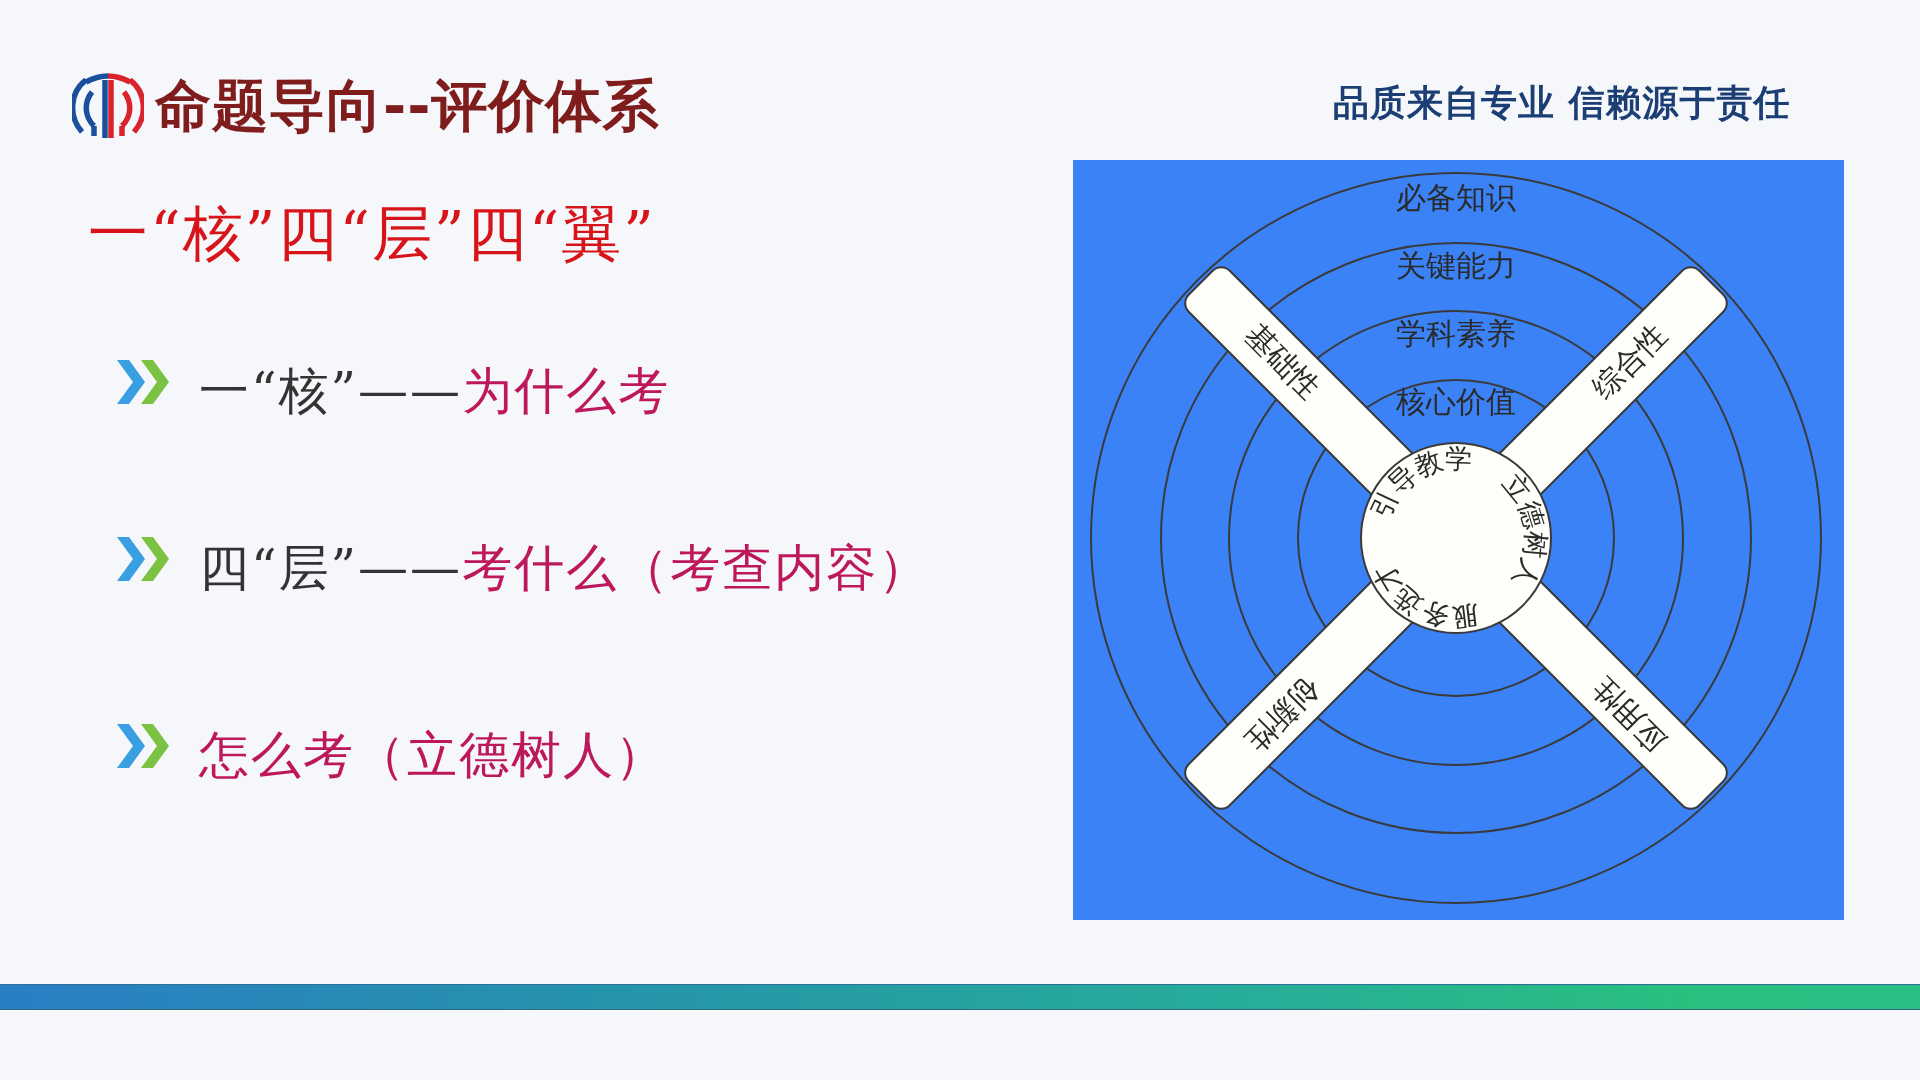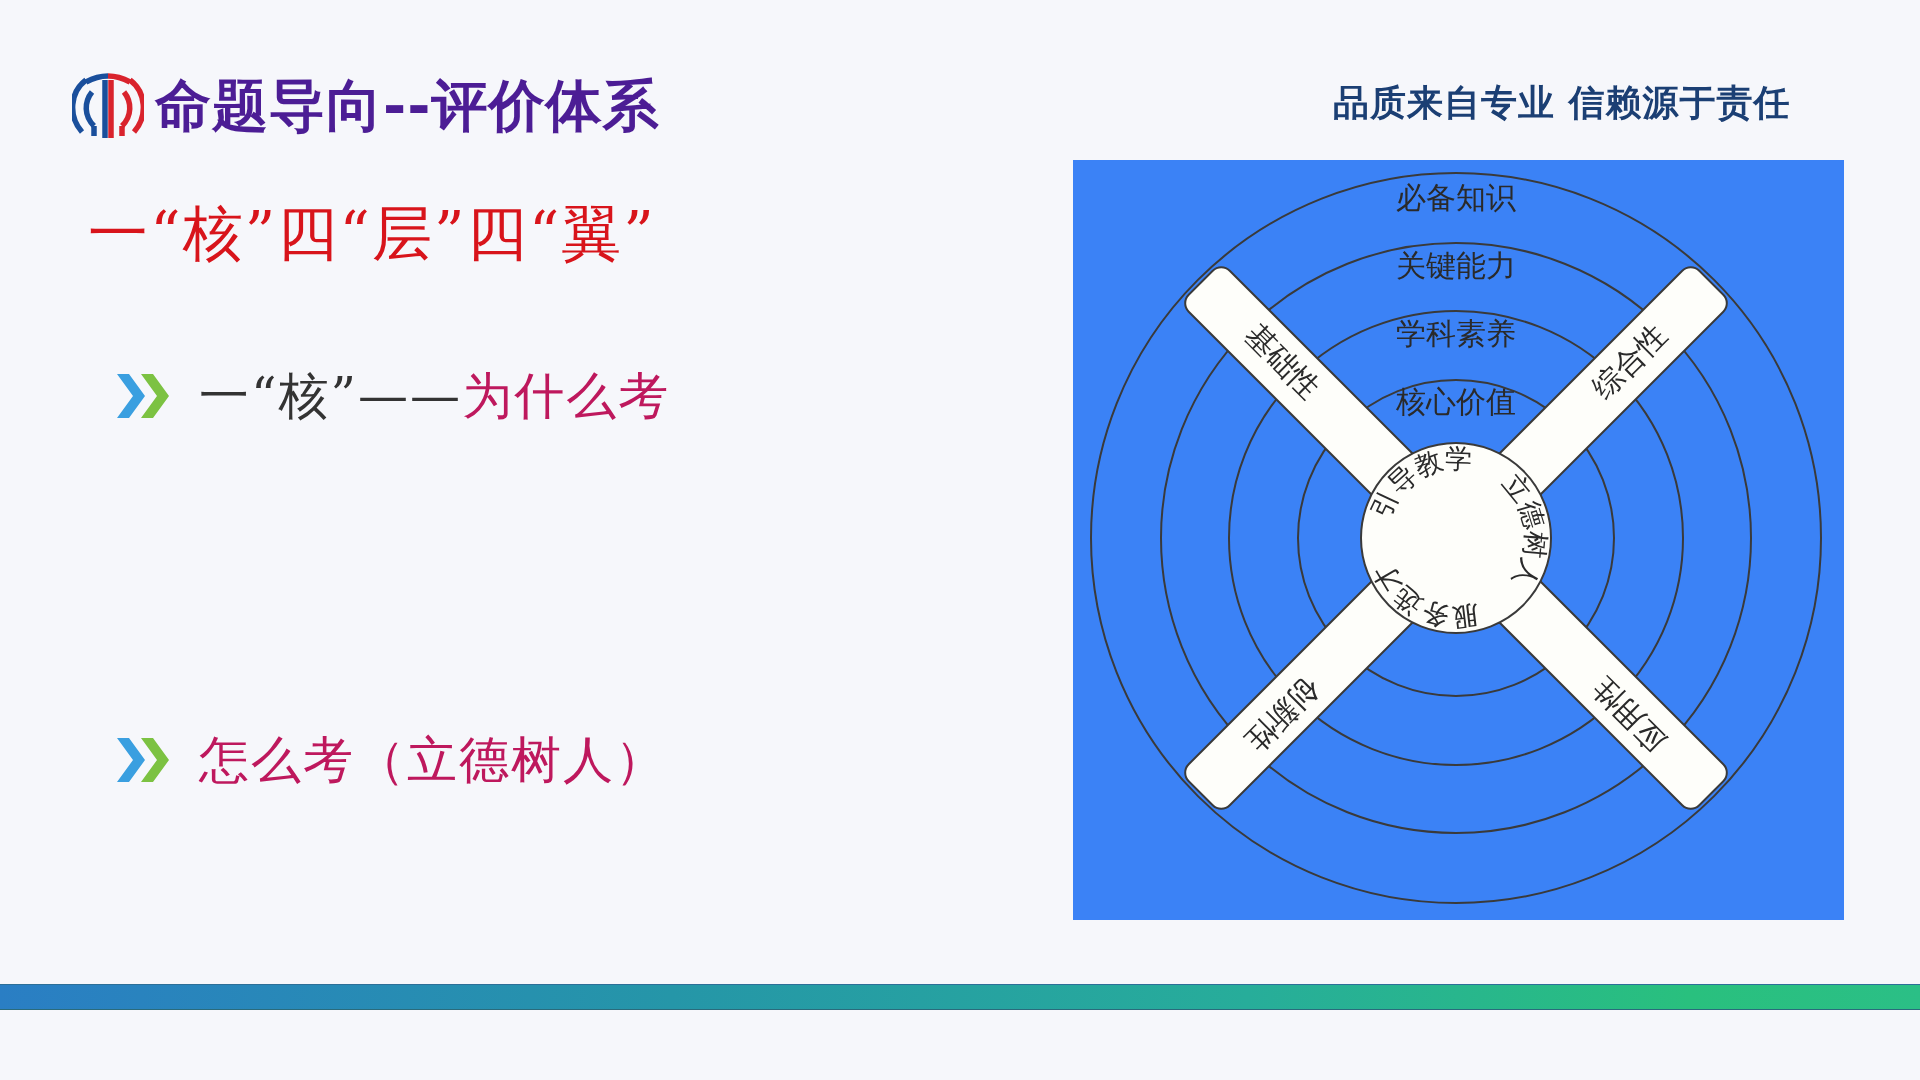--- a/index.html
+++ b/index.html
@@ -23,21 +23,21 @@
       top: 70px;
       width: 72px;
       height: 72px;
     }
     .title {
       position: absolute;
       left: 155px;
       top: 68px;
       font-size: 56px;
       font-weight: bold;
-      color: #4c1d95;
+      color: #7f1d1d;
       letter-spacing: 1px;
       line-height: 76px;
       white-space: nowrap;
     }
     .slogan {
       position: absolute;
       left: 1333px;
       top: 78px;
       font-size: 36px;
       color: #1b3f74;
@@ -55,21 +55,21 @@
       color: #d8141b;
       line-height: 76px;
       white-space: nowrap;
       letter-spacing: 2px;
     }
     .bullet {
       position: absolute;
       left: 115px;
       height: 76px;
       display: flex;
-      align-items: center;
+      align-items: flex-start;
       white-space: nowrap;
     }
     .bullet .chev {
       width: 60px;
       height: 48px;
       margin-right: 24px;
       flex: 0 0 auto;
     }
     .bullet .lead {
       font-family: "DejaVu Serif", "Liberation Serif", serif;
@@ -164,20 +164,28 @@
 
   <div class="bullet b1">
     <svg class="chev" viewBox="0 0 60 48">
       <polygon points="2,2 14,2 30,24 14,46 2,46 18,24" fill="#3a9fe0"></polygon>
       <polygon points="26,2 38,2 54,24 38,46 26,46 42,24" fill="#7cc242"></polygon>
     </svg>
     <span class="lead">一“核”——</span>
     <span class="accent">为什么考</span>
   </div>
 
+  <div class="bullet b2">
+    <svg class="chev" viewBox="0 0 60 48">
+      <polygon points="2,2 14,2 30,24 14,46 2,46 18,24" fill="#3a9fe0"></polygon>
+      <polygon points="26,2 38,2 54,24 38,46 26,46 42,24" fill="#7cc242"></polygon>
+    </svg>
+    <span class="lead">四“层”——</span>
+    <span class="accent">考什么（考查内容）</span>
+  </div>
 
   <div class="bullet b3">
     <svg class="chev" viewBox="0 0 60 48">
       <polygon points="2,2 14,2 30,24 14,46 2,46 18,24" fill="#3a9fe0"></polygon>
       <polygon points="26,2 38,2 54,24 38,46 26,46 42,24" fill="#7cc242"></polygon>
     </svg>
     <span class="accent">怎么考（立德树人）</span>
   </div>
 
   <div class="panel">

